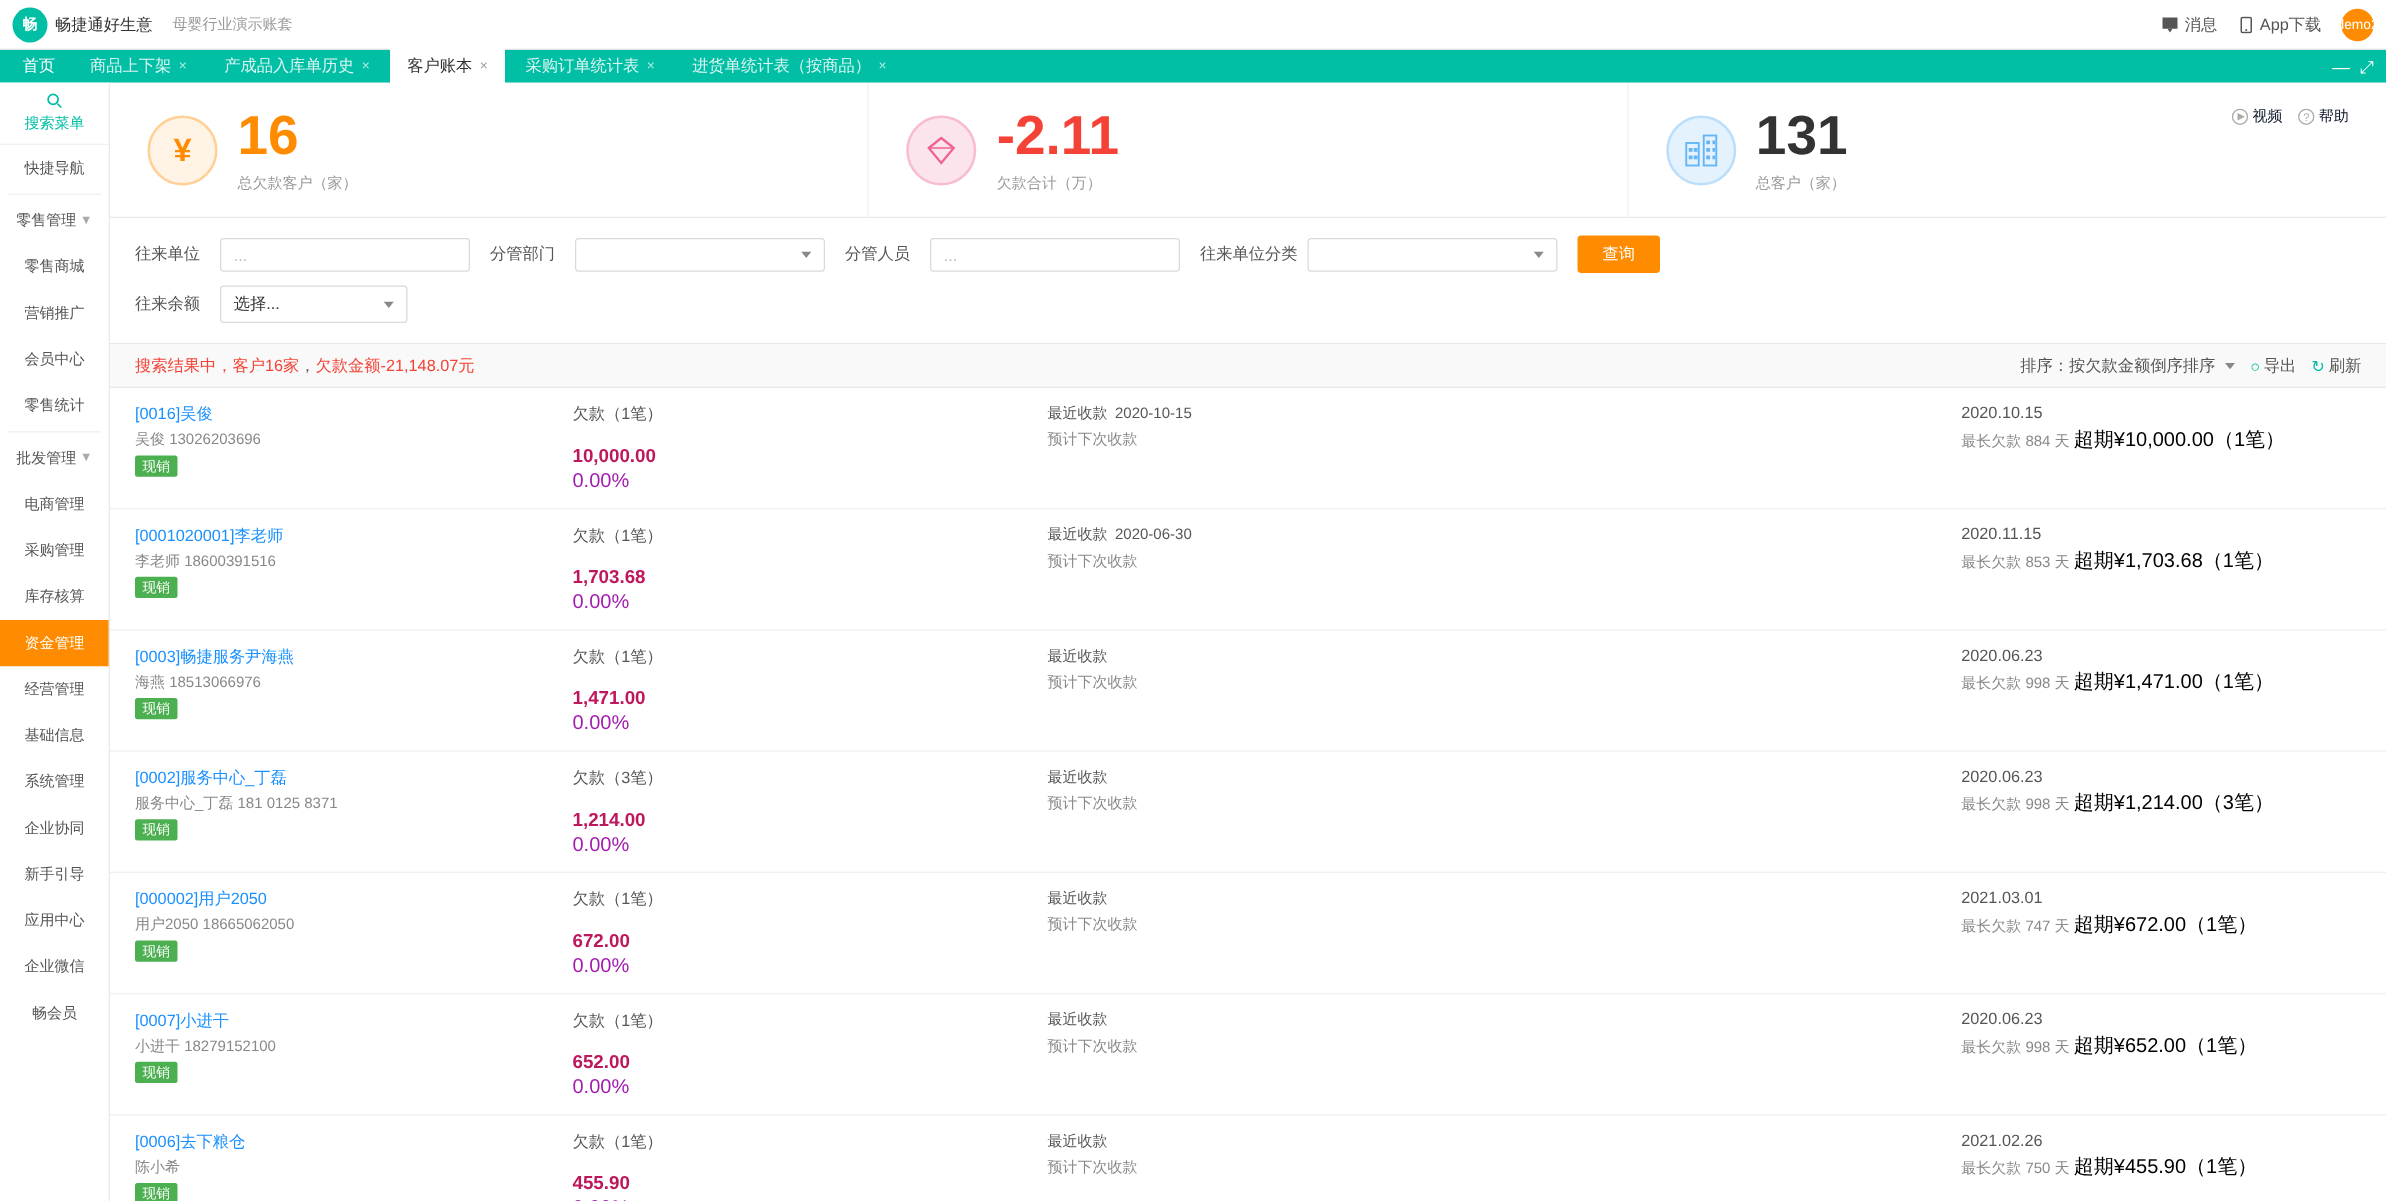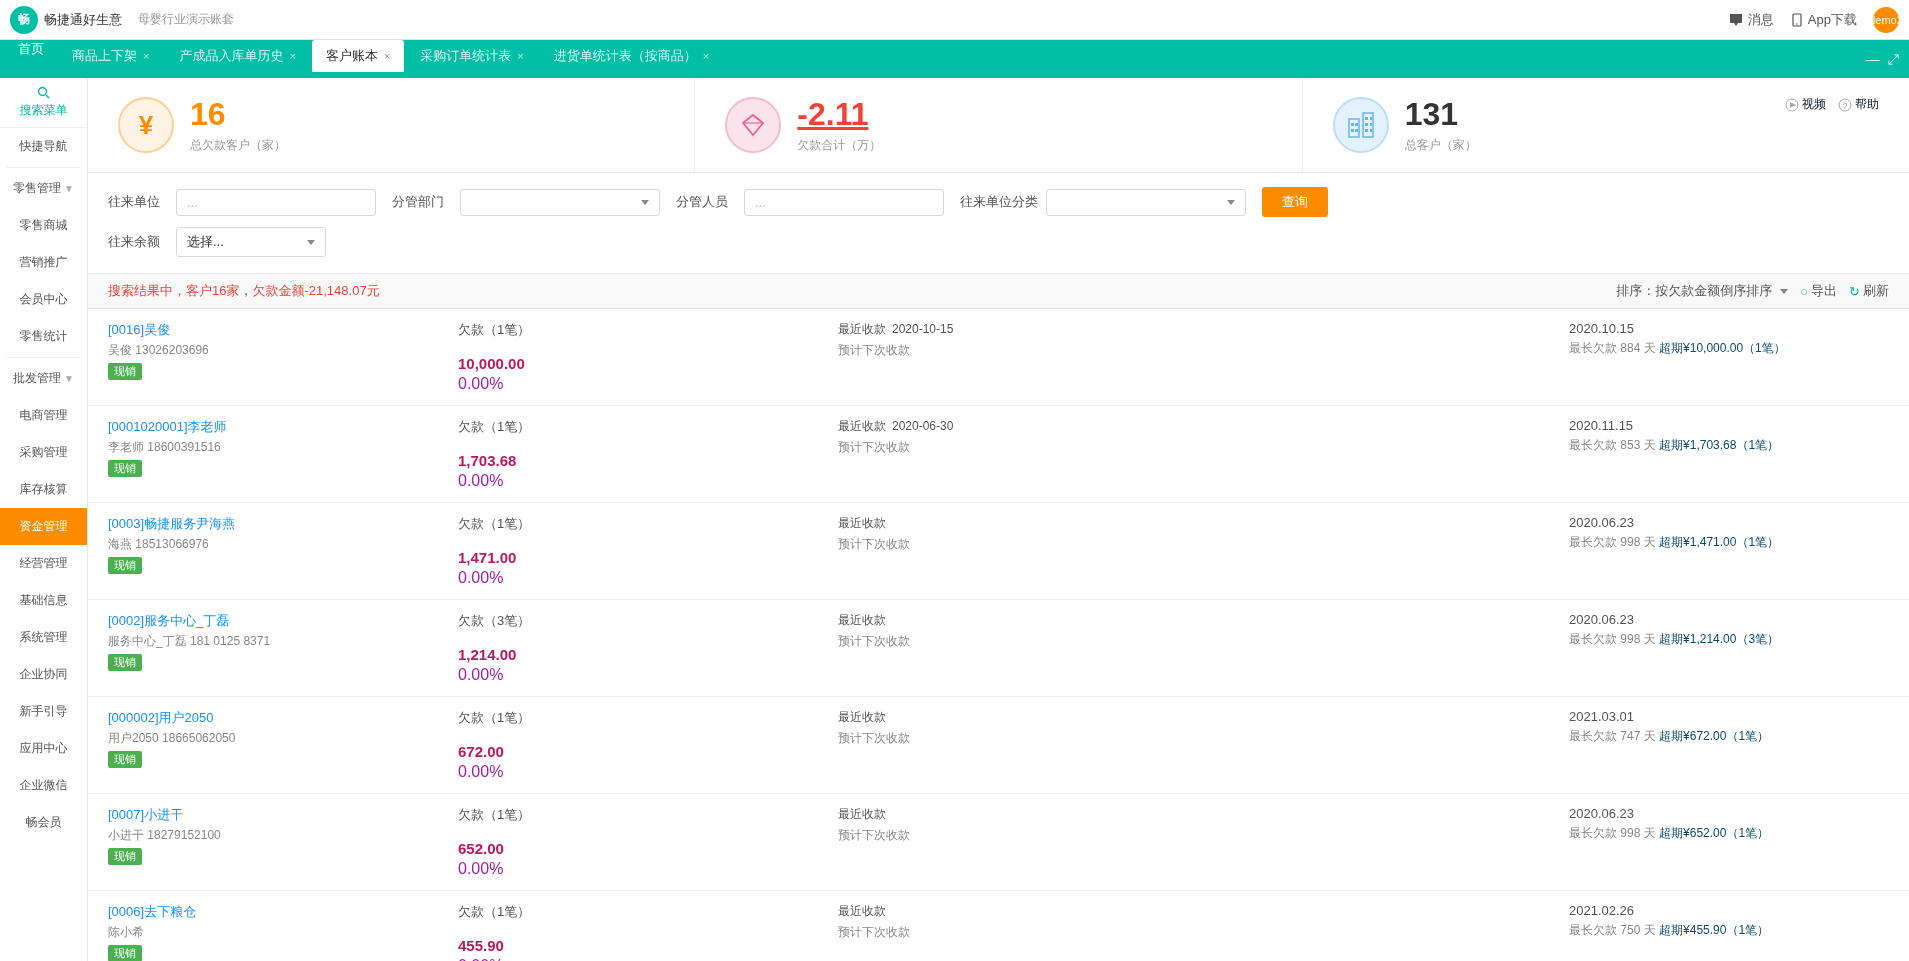--- a/index.html
+++ b/index.html
@@ -11,21 +11,21 @@
     .top-bar-logo { display: flex; align-items: center; gap: 6px; }
     .logo-icon { width: 28px; height: 28px; background: #00bfa5; border-radius: 50%; display: flex; align-items: center; justify-content: center; color: #fff; font-size: 12px; font-weight: bold; }
     .logo-text { font-size: 13px; color: #333; }
     .app-subtitle { color: #999; font-size: 12px; margin-left: 10px; }
     .top-bar-right { margin-left: auto; display: flex; align-items: center; gap: 16px; }
     .top-bar-right .msg { display: flex; align-items: center; gap: 4px; color: #555; font-size: 13px; }
     .top-bar-right .app-dl { display: flex; align-items: center; gap: 4px; color: #555; font-size: 13px; }
     .avatar { width: 26px; height: 26px; border-radius: 50%; background: #ff8c00; display: flex; align-items: center; justify-content: center; color: #fff; font-size: 11px; }
 
     
-    .tab-bar { display: flex; background: #00bfa5; height: 38px; padding: 0 0 0 4px; }
+    .tab-bar { display: flex; align-items: center; background: #00bfa5; height: 26px; padding: 0 0 0 4px; }
     .tab-item { display: flex; align-items: center; padding: 0 14px; height: 32px; color: rgba(255,255,255,0.85); font-size: 13px; cursor: pointer; white-space: nowrap; border-radius: 3px 3px 0 0; margin-right: 2px; gap: 6px; }
     .tab-item.active { background: #fff; color: #333; }
     .tab-item .close-icon { color: rgba(255,255,255,0.7); font-size: 11px; cursor: pointer; }
     .tab-item.active .close-icon { color: #999; }
     .tab-bar-home { padding: 0 14px; color: #fff; font-size: 13px; cursor: pointer; }
     .tab-bar-right { margin-left: auto; display: flex; align-items: center; gap: 8px; padding-right: 10px; color: #fff; font-size: 16px; cursor: pointer; }
 
     
     .main-body { display: flex; flex: 1; overflow: hidden; }
 
@@ -41,22 +41,22 @@
     .content { flex: 1; overflow-y: auto; overflow-x: hidden; }
 
     
     .stats-row { display: flex; background: #fff; border-bottom: 1px solid #e8e8e8; }
     .stat-card { flex: 1; display: flex; align-items: center; gap: 16px; padding: 18px 30px; border-right: 1px solid #f0f0f0; }
     .stat-card:last-child { border-right: none; }
     .stat-icon { width: 56px; height: 56px; border-radius: 50%; display: flex; align-items: center; justify-content: center; font-size: 24px; }
     .stat-icon.orange { background: #fff3e6; color: #ff8c00; border: 2px solid #ffcf94; }
     .stat-icon.pink { background: #fce4ec; color: #f06292; border: 2px solid #f8bbd0; }
     .stat-icon.blue { background: #e3f2fd; color: #64b5f6; border: 2px solid #bbdefb; }
-    .stat-val { font-size: 32px; font-weight: bold; color: #ff8c00; }
-    .stat-val.red { color: #f44336; text-decoration: underline; }
+    .stat-val { font-size: 44px; font-weight: bold; color: #ff8c00; }
+    .stat-val.red { color: #f44336; }
     .stat-val.dark { color: #333; font-weight: bold; }
     .stat-label { font-size: 12px; color: #999; margin-top: 4px; }
     .stat-top-right { margin-left: auto; display: flex; gap: 12px; align-items: flex-start; }
     .stat-top-btn { font-size: 12px; color: #0f172a; cursor: pointer; display: flex; align-items: center; gap: 3px; }
 
     
     .filter-area { background: #fff; padding: 14px 20px 6px; border-bottom: 1px solid #e8e8e8; }
     .filter-row { display: flex; align-items: center; gap: 16px; margin-bottom: 10px; flex-wrap: wrap; }
     .filter-group { display: flex; align-items: center; gap: 8px; }
     .filter-label { color: #555; font-size: 13px; white-space: nowrap; min-width: 60px; }
@@ -99,21 +99,21 @@
     .debt-count { color: #555; font-size: 13px; }
     .debt-amount { color: #be185d; font-size: 15px; font-weight: bold; margin-top: 16px; }
     .debt-percent { color: #a21caf; font-size: 16px; margin-top: 3px; }
 
     .collect-latest { color: #555; font-size: 12px; }
     .collect-date { color: #555; font-size: 12px; margin-left: 6px; }
     .collect-next { color: #888; font-size: 12px; margin-top: 4px; }
 
     .overdue-date { color: #555; font-size: 13px; }
     .overdue-days { color: #888; font-size: 12px; margin-top: 4px; }
-    .overdue-link { color: #0c4a6e; cursor: pointer; font-size: 12px; }
+    .overdue-link { color: #000000; cursor: pointer; font-size: 16px; }
 
     .chevron-down { display: inline-block; width: 0; height: 0; border-left: 4px solid transparent; border-right: 4px solid transparent; border-top: 5px solid #888; margin-left: 4px; vertical-align: middle; }
 
     .scrollbar-y { overflow-y: auto; }
   </style>
 </head>
 <body>
 
 <div class="app-wrapper">
 

